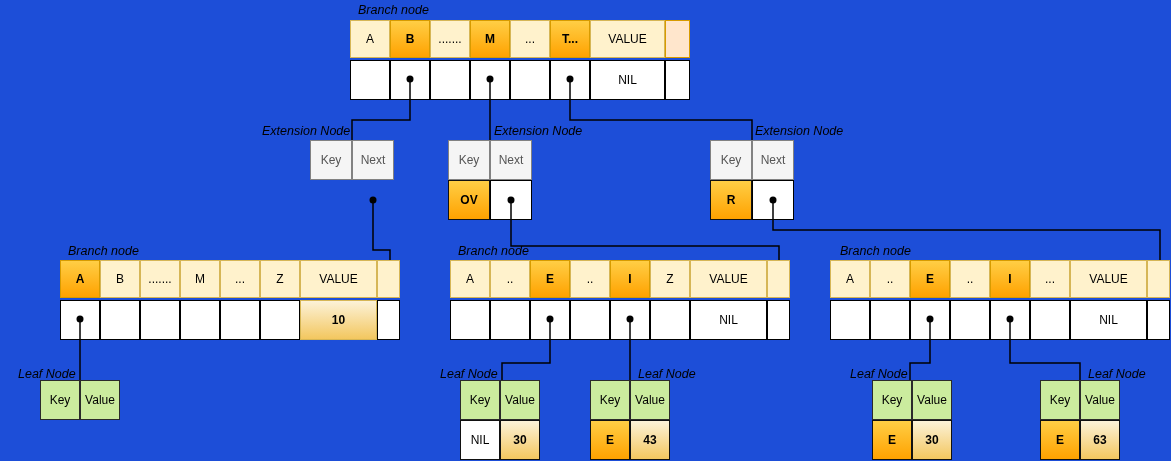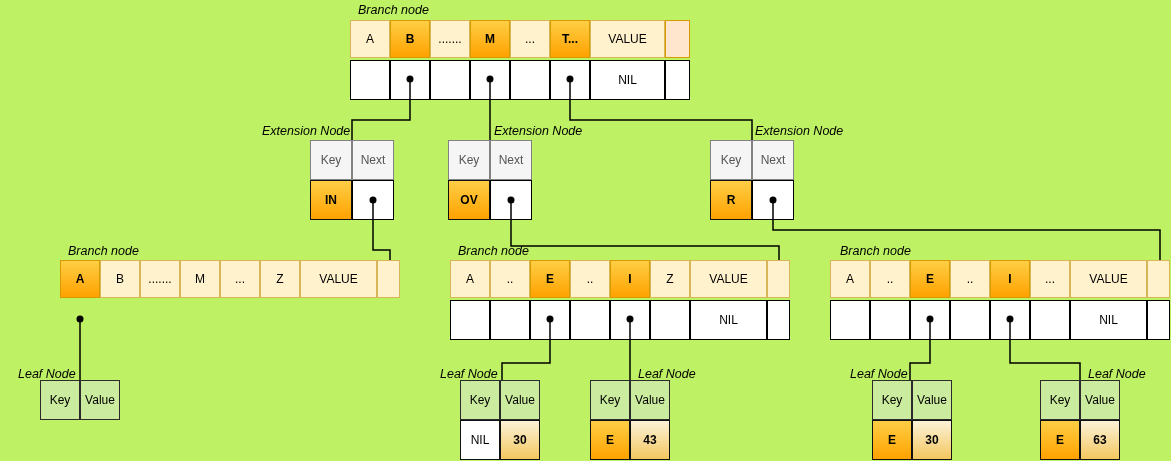--- a/index.html
+++ b/index.html
@@ -1,17 +1,17 @@
 <!DOCTYPE html>
 <html><head>
 <meta charset="utf-8">
 <style>
   html,body{margin:0;padding:0;background:#fff;}
   #canvas{
-    position:relative;width:1171px;height:461px;background:#bef264;
+    position:relative;width:1171px;height:461px;background:#1d4ed8;
     font-family:"Liberation Sans",sans-serif;font-size:12px;color:#000;
     overflow:hidden;
   }
   .node{position:absolute;}
   .nlabel{
     position:absolute;top:-16px;font-style:italic;font-size:12.5px;
     white-space:nowrap;color:#000;
   }
   .leaf .nlabel{top:-13px;}
   .root .nlabel{top:-17px;}
@@ -66,24 +66,20 @@
       <div class="cell white" style="width:25px"></div>
     </div>
   </div>
 
   <div class="node ext" style="left:310px;top:140px;width:84px">
     <div class="nlabel" style="left:-48px">Extension Node</div>
     <div class="row">
       <div class="cell gray w42">Key</div>
       <div class="cell gray w42">Next</div>
     </div>
-    <div class="row">
-      <div class="cell hl bblack w42">IN</div>
-      <div class="cell white w42"></div>
-    </div>
   </div>
 
   <div class="node ext" style="left:448px;top:140px;width:84px">
     <div class="nlabel" style="left:46px">Extension Node</div>
     <div class="row">
       <div class="cell gray w42">Key</div>
       <div class="cell gray w42">Next</div>
     </div>
     <div class="row">
       <div class="cell hl bblack w42">OV</div>
@@ -107,20 +103,30 @@
     <div class="nlabel" style="left:8px">Branch node</div>
     <div class="row krow">
       <div class="cell hl w40">A</div>
       <div class="cell cream w40">B</div>
       <div class="cell cream w40">.......</div>
       <div class="cell cream w40">M</div>
       <div class="cell cream w40">...</div>
       <div class="cell cream w40">Z</div>
       <div class="cell cream" style="width:77px">VALUE</div>
       <div class="cell cream" style="width:23px"></div>
+    </div>
+    <div class="row prow">
+      <div class="cell white w40"></div>
+      <div class="cell white w40"></div>
+      <div class="cell white w40"></div>
+      <div class="cell white w40"></div>
+      <div class="cell white w40"></div>
+      <div class="cell white w40"></div>
+      <div class="cell vgrad bgold b" style="width:77px">10</div>
+      <div class="cell white" style="width:23px"></div>
     </div>
   </div>
 
   <div class="node" style="left:450px;top:260px;width:340px">
     <div class="nlabel" style="left:8px">Branch node</div>
     <div class="row krow">
       <div class="cell cream w40">A</div>
       <div class="cell cream w40">..</div>
       <div class="cell hl w40">E</div>
       <div class="cell cream w40">..</div>

